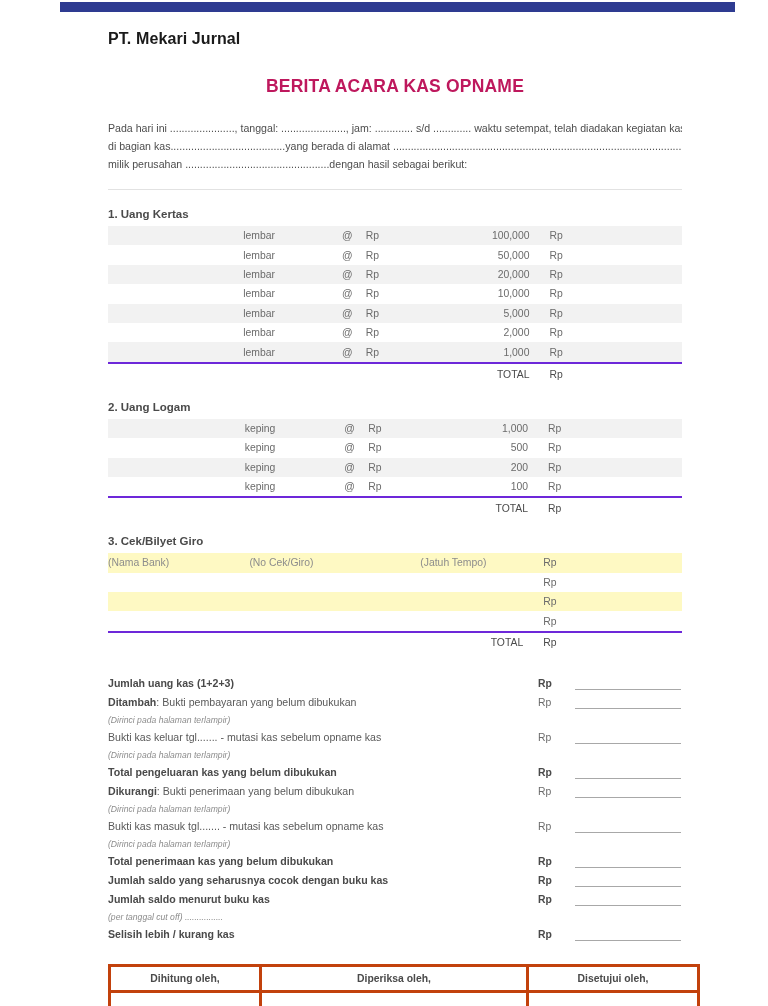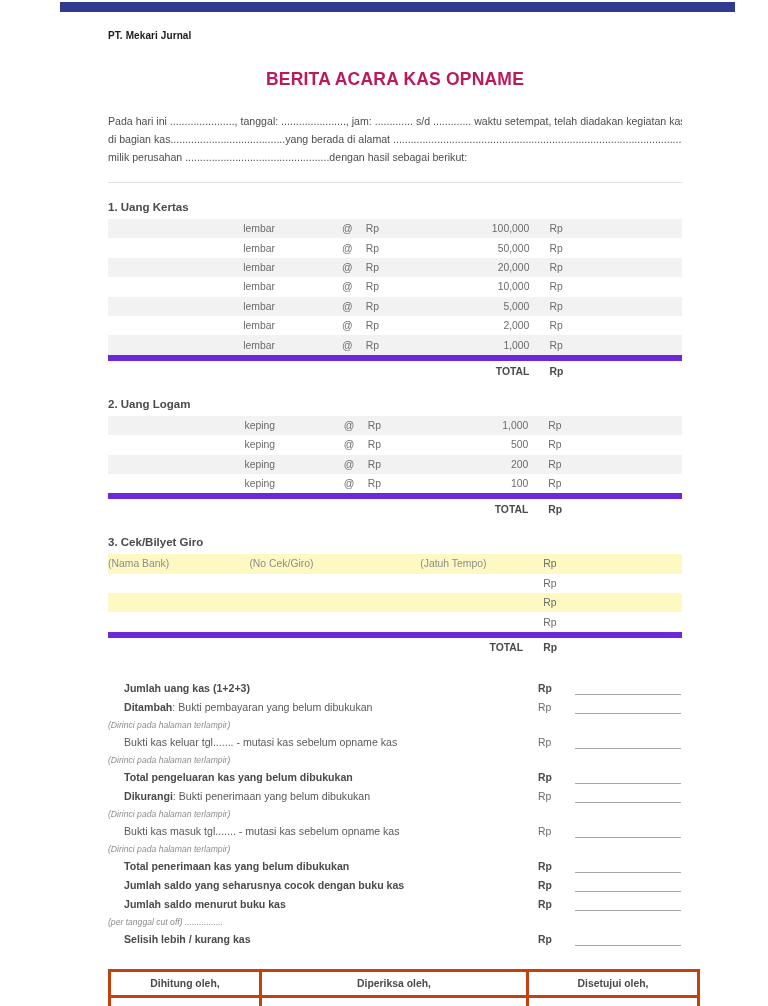--- a/index.html
+++ b/index.html
@@ -34,21 +34,21 @@
     top: 0;
     width: 768px;
   }
   .content {
     margin: 0 108px 0 108px;
     width: 574px;
   }
 
   .company {
     margin-top: 30px;
-    font-size: 10px;
+    font-size: 16px;
     font-weight: bold;
     color: #1a1a1a;
     letter-spacing: .1px;
   }
 
   .doc-title {
     margin-top: 28px;
     text-align: center;
     font-size: 17.5px;
     font-weight: bold;
@@ -97,23 +97,23 @@
 
   .c-blank   { width: 146px; }
   .c-unit    { width: 104px; }
   .c-at      { width: 25px;  text-align: left; }
   .c-rp1     { width: 135px; text-align: left; padding-left: 0 !important; }
   .c-amt     { width: 22px;  text-align: right; }
   .c-rp2     { width: 142px; text-align: left; padding-left: 20px !important; }
 
   tr.total-row td {
     background: #ffffff !important;
-    border-top: 6px solid #6d28d9;
+    border-top: 2px solid #6d28d9;
     height: 21px;
-    font-weight: bold;
+    font-weight: normal;
     color: #4a4a4a;
   }
 
   
   table.giro { width: 574px; border-collapse: collapse; font-size: 10.4px; color: #8c8c8c; }
   table.giro td { padding: 0; height: 19.4px; vertical-align: middle; white-space: nowrap; }
   table.giro tr.alt td { background: #fef9c3; }
   .g-bank  { width: 146px; }
   .g-no    { width: 177px; }
   .g-due   { width: 105px; }
@@ -121,21 +121,21 @@
 
   
   .summary { margin-top: 22px; width: 574px; }
   .sum-row {
     position: relative;
     height: 19px;
     font-size: 10.6px;
     color: #595959;
     line-height: 19px;
   }
-  .sum-row .lbl { position: absolute; left: 16px; top: 0; white-space: nowrap; }
+  .sum-row .lbl { position: absolute; left: 0; top: 0; white-space: nowrap; }
   .sum-row .lbl b { font-weight: bold; color: #4a4a4a; }
   .sum-row.bold .lbl { font-weight: bold; color: #4a4a4a; }
   .sum-row .rp {
     position: absolute;
     left: 430px;
     top: 0;
     font-size: 10.4px;
     color: #6b6b6b;
   }
   .sum-row.bold .rp { font-weight: bold; color: #4a4a4a; }

